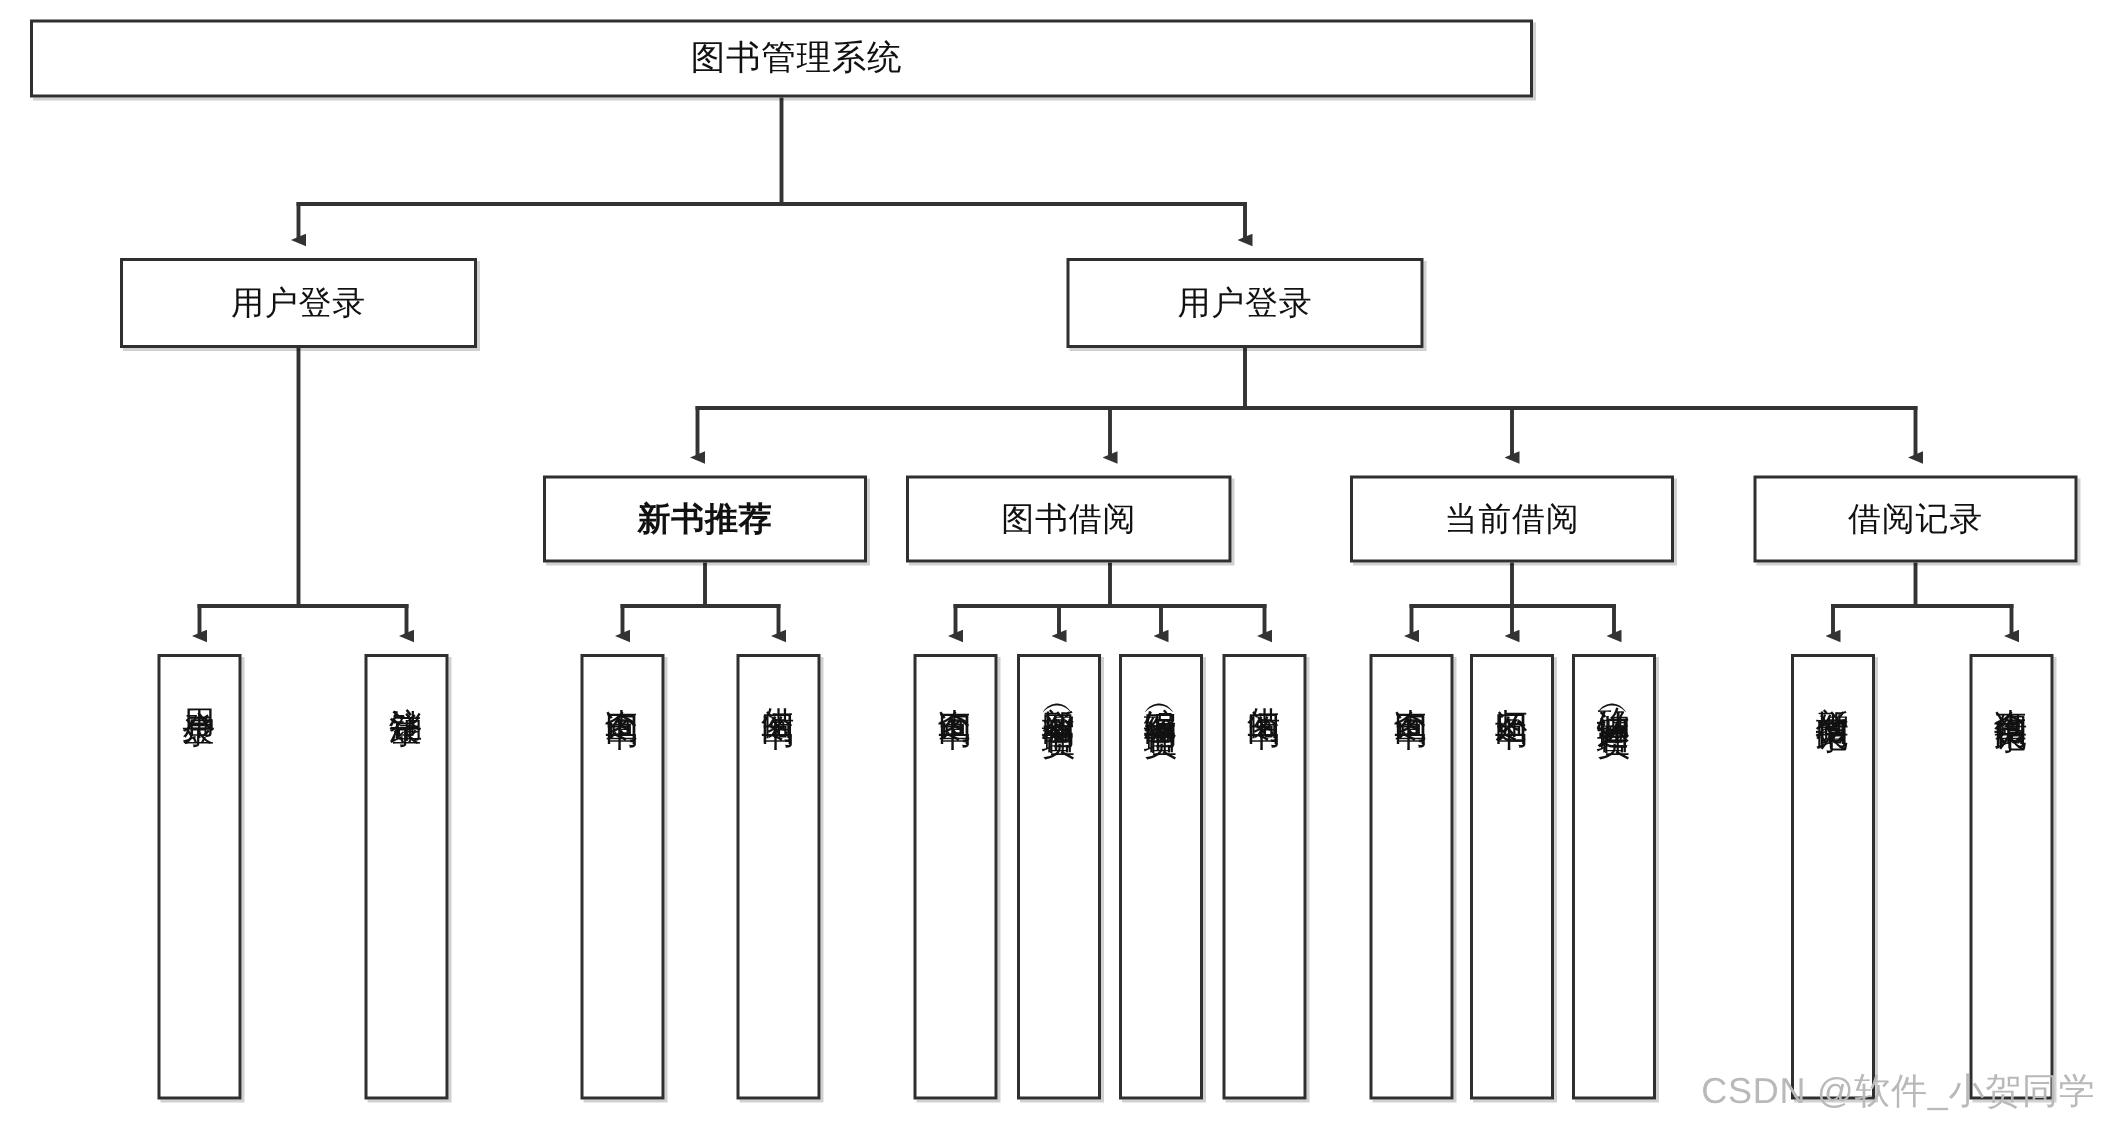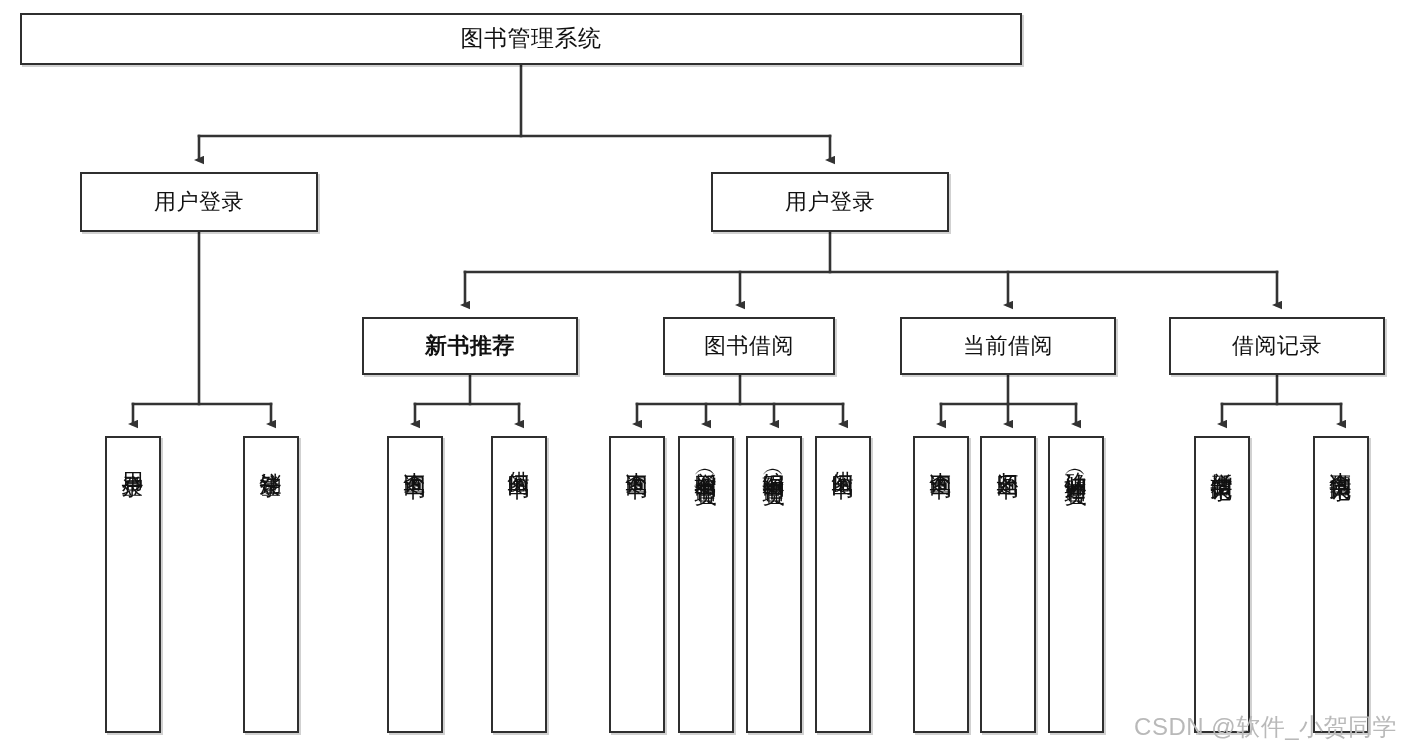--- a/index.html
+++ b/index.html
@@ -114,21 +114,21 @@
   <div class="node" style="left:80px;top:172px;width:238px;height:60px;">
     <span class="lbl">用户登录</span>
   </div>
   <div class="node" style="left:711px;top:172px;width:238px;height:60px;">
     <span class="lbl">用户登录</span>
   </div>
 
   <div class="node" style="left:362px;top:317px;width:216px;height:58px;font-weight:bold;">
     <span class="lbl">新书推荐</span>
   </div>
-  <div class="node" style="left:663px;top:317px;width:172px;height:58px;">
+  <div class="node" style="left:604px;top:317px;width:217px;height:58px;">
     <span class="lbl">图书借阅</span>
   </div>
   <div class="node" style="left:900px;top:317px;width:216px;height:58px;">
     <span class="lbl">当前借阅</span>
   </div>
   <div class="node" style="left:1169px;top:317px;width:216px;height:58px;">
     <span class="lbl">借阅记录</span>
   </div>
 
   <div class="node leaf" style="left:105px;top:436px;width:56px;height:297px;">

